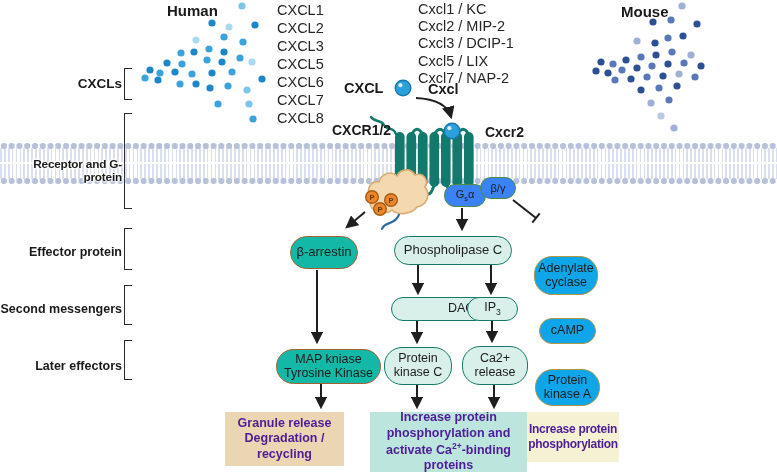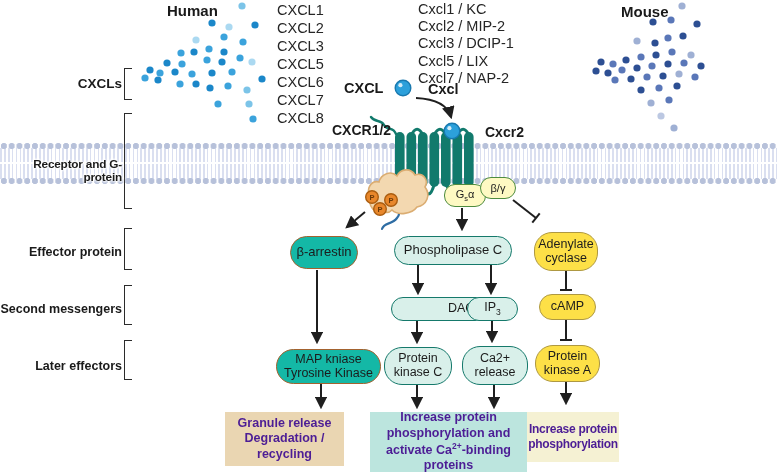--- a/index.html
+++ b/index.html
@@ -30,22 +30,22 @@
   .geneList{position:absolute;font-size:14.5px;color:#262626;z-index:3;}
   .geneList div{line-height:18px;height:18px;}
   .geneList.mouse div{line-height:17.2px;height:17.2px;}
   .bigLabel{position:absolute;font-weight:bold;font-size:14.5px;z-index:4;}
   
   .pill{position:absolute;display:flex;flex-direction:column;align-items:center;justify-content:center;
     text-align:center;border-radius:18px;line-height:1.1;color:#1c1c1c;z-index:3;font-size:13px;}
   .pill.small{font-size:12.5px;}
   .pill.teal{background:#D9F0EA;border:1.7px solid #15796B;}
   .pill.tan{background:#14b8a6;border:1.7px solid #A3622F;margin-left:6px;}
-  .pill.yellow{background:#fde047;border:1.7px solid #AE9842;}
-  .pill.green{background:#fef9c3;border:1.6px solid #4E8C3F;font-size:11px;border-radius:11px;}
+  .pill.yellow{background:#0ea5e9;border:1.7px solid #AE9842;margin-top:24px;}
+  .pill.green{background:#3b82f6;border:1.6px solid #4E8C3F;font-size:11px;border-radius:11px;}
   sub{font-size:0.68em;} sup{font-size:0.68em;}
   
   .outBox{position:absolute;display:flex;flex-direction:column;align-items:center;justify-content:center;
     text-align:center;font-weight:bold;font-size:12.5px;color:#4c1d95;z-index:1;line-height:1.22;}
   .outBox.tanBox{background:#EAD6B2;}
   .outBox.tealBox{background:#BCE5DE;}
   .outBox.yellowBox{background:#F5F1D3;font-size:12px;letter-spacing:-0.3px;}
   svg.overlay{position:absolute;left:0;top:0;z-index:2;pointer-events:none;}
 </style>
 </head>

